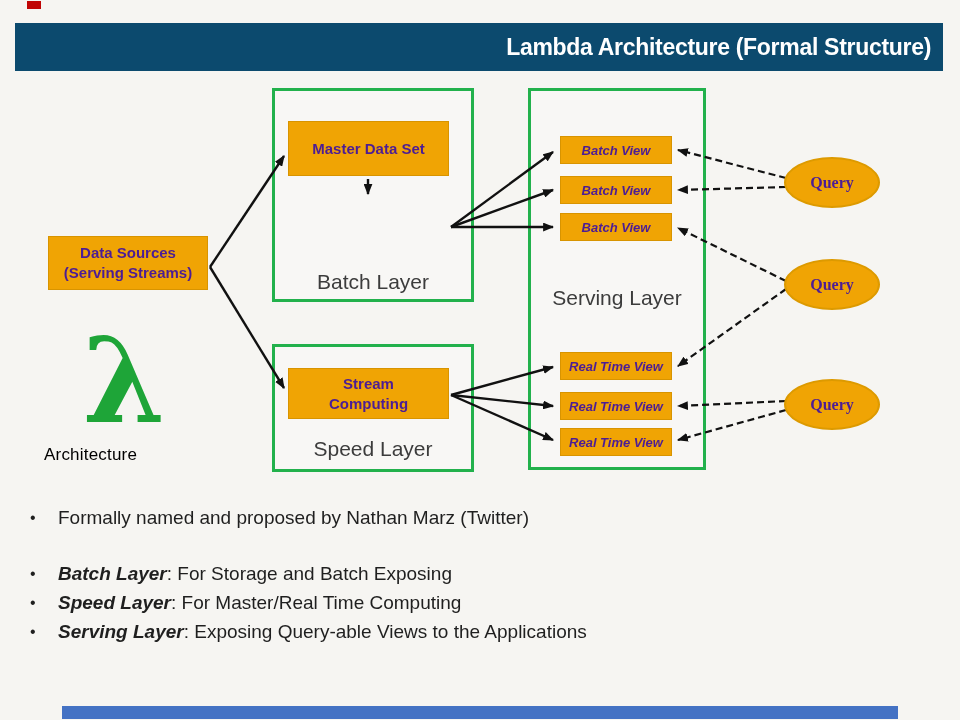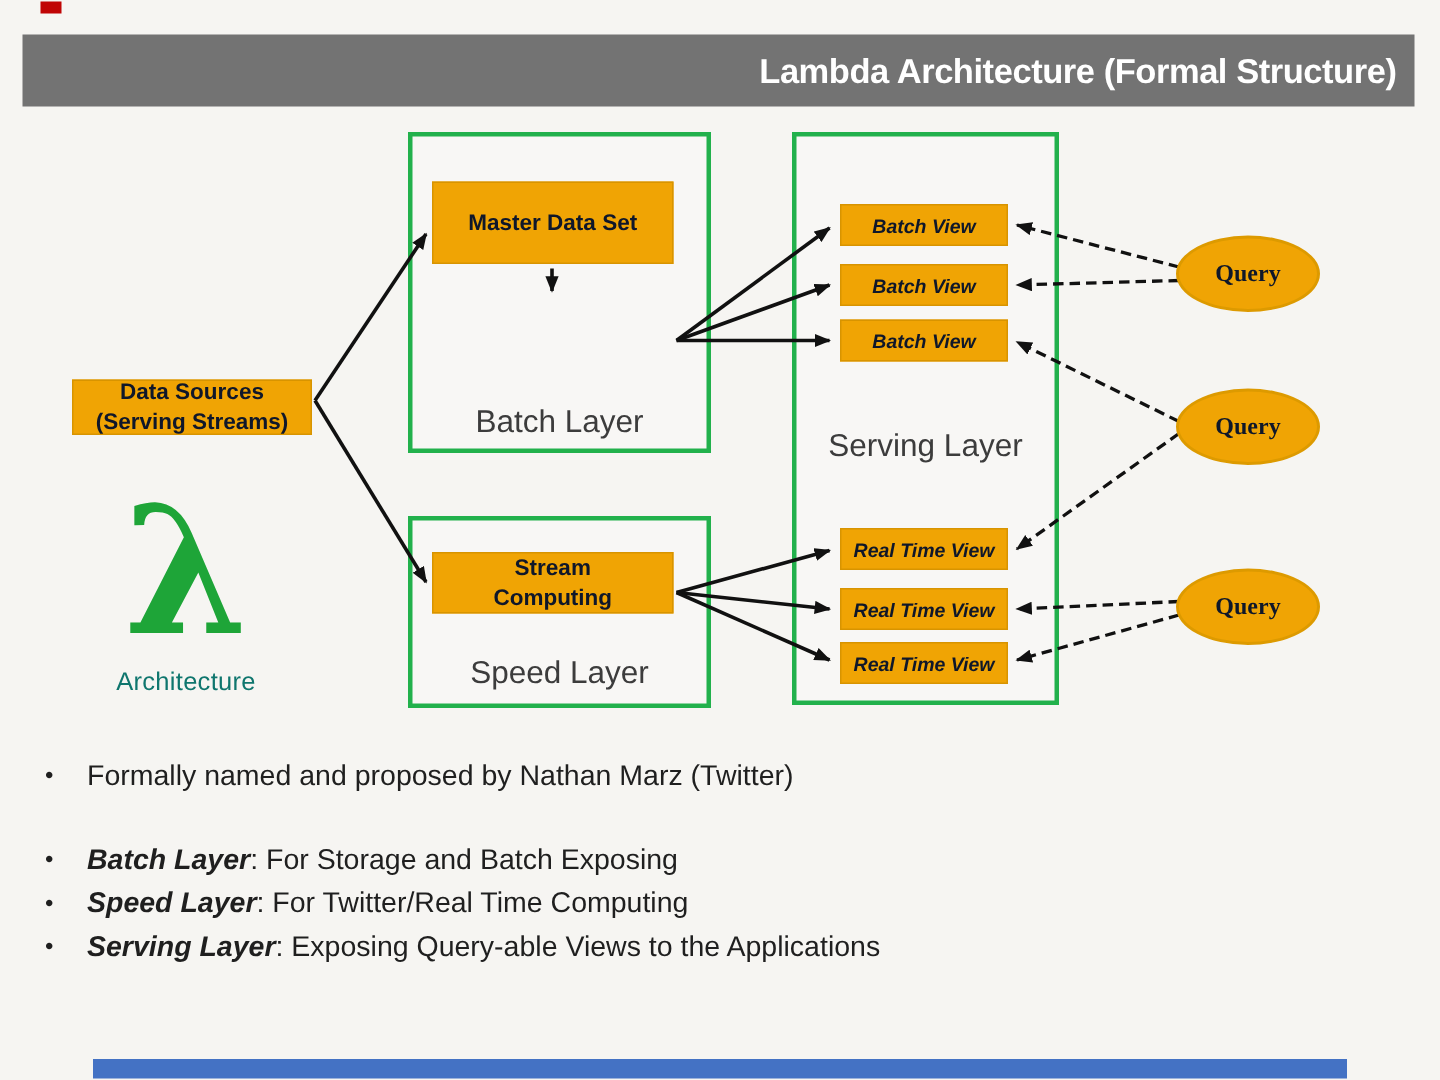--- a/index.html
+++ b/index.html
@@ -4,45 +4,45 @@
 <style>
   html,body { margin:0; padding:0; }
   .slide {
     position:relative; width:960px; height:720px;
     background:#F6F5F2; overflow:hidden;
     font-family:"Liberation Sans", sans-serif;
   }
   .abs { position:absolute; }
   .header {
     left:15px; top:23px; width:928px; height:48px;
-    background:#737373; color:#FFFFFF;
+    background:#0c4a6e; color:#FFFFFF;
     display:flex; align-items:center; justify-content:flex-end;
     padding-right:12px; box-sizing:border-box;
     font-size:23px; font-weight:600; letter-spacing:-0.3px;
   }
   .accent-sq { left:27px; top:1px; width:14px; height:8px; background:#C00505; }
   .footer-bar { left:62px; top:706px; width:836px; height:13px; background:#4472C4; }
   .obox {
-    background:#F0A404; border:1px solid #D89400; color:#0f172a;
+    background:#F0A404; border:1px solid #D89400; color:#4c1d95;
     font-weight:bold; display:flex; flex-direction:column;
     align-items:center; justify-content:center; text-align:center;
     box-sizing:border-box; font-size:15px; line-height:20px;
   }
   .gbox { border:3px solid #22B14C; background:#F8F7F5; box-sizing:border-box; }
   .layer-label { color:#3C3C3C; font-size:21px; text-align:center; }
   .view-box { font-size:13px; line-height:15px;font-style:italic; }
   .query {
     border-radius:50%; font-family:"Liberation Serif", serif;
     font-size:16px; border:2px solid #DD9A00;
   }
   .lambda {
     color:#1EA538; font-family:"DejaVu Serif", serif; font-weight:bold;
     font-size:118px; line-height:1; text-align:center;
   }
-  .lambda-cap { color:#0f766e; font-size:17px; text-align:center; letter-spacing:0.2px; }
+  .lambda-cap { color:#000000; font-size:17px; text-align:left; letter-spacing:0.2px; }
   .bullets { left:26px; top:503px; width:900px; color:#1F1F1F; font-size:19px; }
   .bullet { position:relative; padding-left:32px; height:29px; line-height:29px; }
   .bullet.gap { margin-top:27px; }
   .dot { position:absolute; left:4px; top:0; font-size:16px; }
   .lead { font-weight:bold; font-style:italic; }
   svg.connectors { position:absolute; left:0; top:0; pointer-events:none; }
 </style>
 </head>
 <body>
 
@@ -85,28 +85,28 @@
     <g stroke="#111" stroke-width="2.2" fill="none" stroke-dasharray="7 4">
       <path d="M786,178 L678,150" marker-end="url(#ah)"></path>
       <path d="M786,187 L678,190" marker-end="url(#ah)"></path>
       <path d="M786,281 L678,228" marker-end="url(#ah)"></path>
       <path d="M786,289 L678,366" marker-end="url(#ah)"></path>
       <path d="M786,401 L678,406" marker-end="url(#ah)"></path>
       <path d="M786,410 L678,440" marker-end="url(#ah)"></path>
     </g>
   </svg>
 
-  <div class="abs obox" style="left:48px; top:253px; width:160px; height:37px;">
+  <div class="abs obox" style="left:48px; top:236px; width:160px; height:54px;">
     <div>Data Sources</div>
     <div>(Serving Streams)</div>
   </div>
 
   <div class="abs obox" style="left:288px; top:121px; width:161px; height:55px;">Master Data Set</div>
 
-  <div class="abs obox" style="left:288px; top:368px; width:161px; height:41px;text-align:center;">
+  <div class="abs obox" style="left:288px; top:368px; width:161px; height:51px;text-align:center;">
     <div>Stream</div>
     <div>Computing</div>
   </div>
 
   <div class="abs obox view-box" style="left:560px; top:136px; width:112px; height:28px;">Batch View</div>
   <div class="abs obox view-box" style="left:560px; top:176px; width:112px; height:28px;">Batch View</div>
   <div class="abs obox view-box" style="left:560px; top:213px; width:112px; height:28px;">Batch View</div>
 
   <div class="abs obox view-box" style="left:560px; top:352px; width:112px; height:28px;">Real Time View</div>
   <div class="abs obox view-box" style="left:560px; top:392px; width:112px; height:28px;">Real Time View</div>
@@ -120,21 +120,21 @@
     <div class="bullet">
       <span class="dot">•</span>
       <span class="lead"></span><span>Formally named and proposed by Nathan Marz (Twitter)</span>
     </div>
     <div class="bullet gap">
       <span class="dot">•</span>
       <span class="lead">Batch Layer</span><span>:  For Storage and Batch Exposing</span>
     </div>
     <div class="bullet">
       <span class="dot">•</span>
-      <span class="lead">Speed Layer</span><span>: For Twitter/Real Time Computing</span>
+      <span class="lead">Speed Layer</span><span>: For Master/Real Time Computing</span>
     </div>
     <div class="bullet">
       <span class="dot">•</span>
       <span class="lead">Serving Layer</span><span>: Exposing Query-able Views to the Applications</span>
     </div>
   </div>
 
   <div class="abs footer-bar"></div>
 
 </div>

